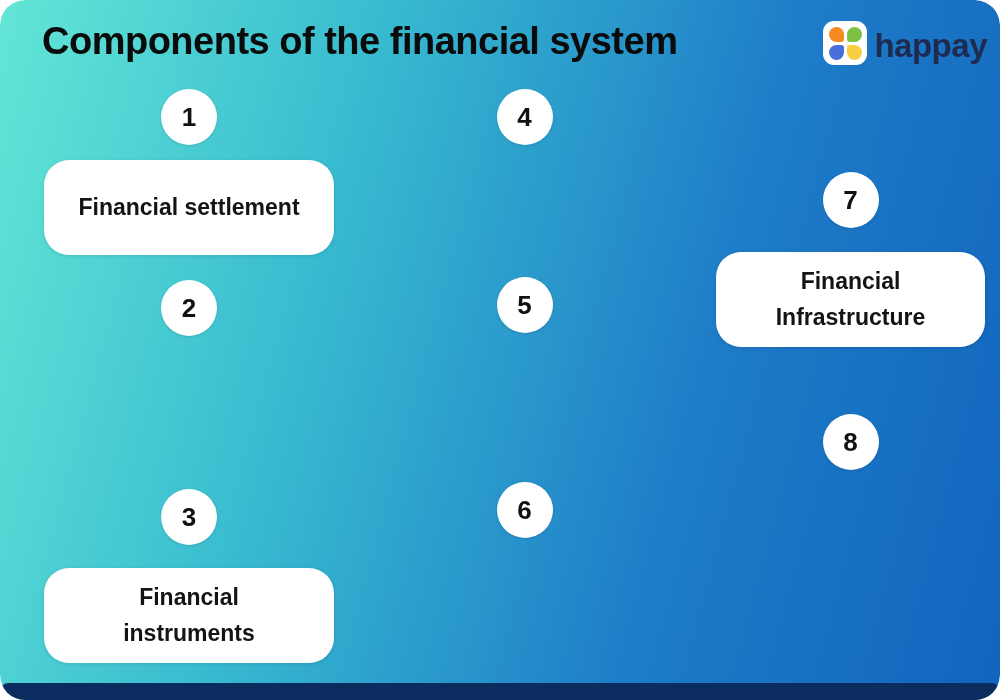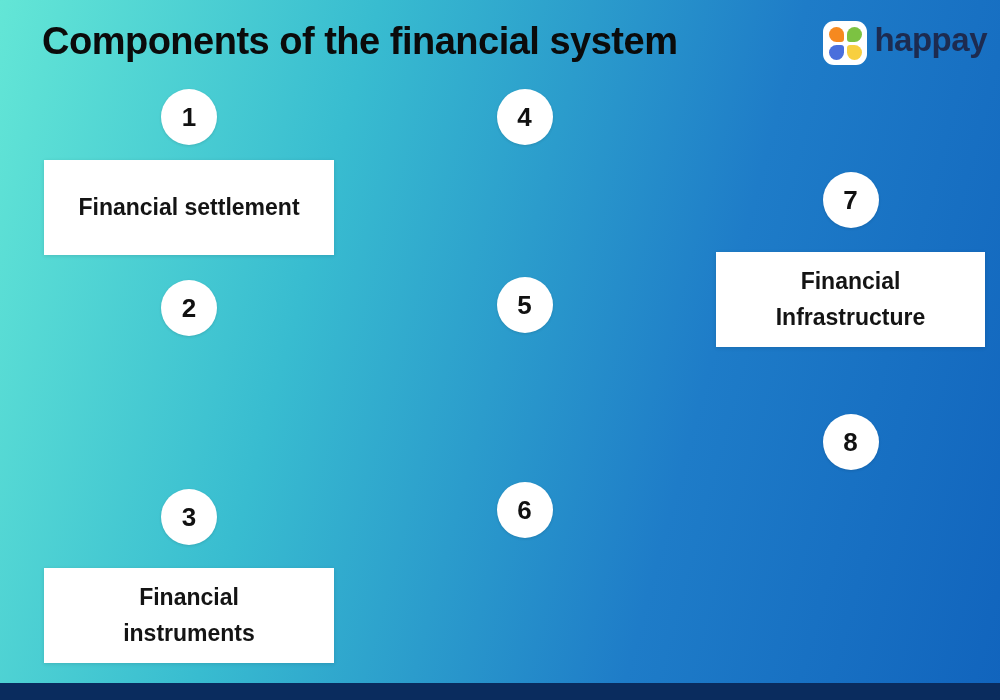--- a/index.html
+++ b/index.html
@@ -1,15 +1,15 @@
 <!DOCTYPE html>
 <html><head>
 <meta charset="utf-8">
 <style>
-  * { margin: 0; padding: 0; box-sizing: border-box; }
+  * { margin: 0; padding: 0; box-sizing: border-box; border-radius: 25px; }
 
   html, body { width: 1000px; height: 700px; }
 
   body {
     font-family: "Liberation Sans", "DejaVu Sans", sans-serif;
     overflow: hidden;
   }
 
   .canvas {
     position: relative;
@@ -27,21 +27,21 @@
     letter-spacing: -0.5px;
     color: #0b0b0b;
   }
 
   
   .logo {
     position: absolute;
     top: 21px;
     right: 13px;
     display: flex;
-    align-items: flex-start;
+    align-items: flex-end;
     gap: 7px;
   }
   .logo-icon {
     width: 44px;
     height: 44px;
     background: #ffffff;
     border-radius: 11px;
     display: grid;
     grid-template-columns: 15px 15px;
     grid-template-rows: 15px 15px;

